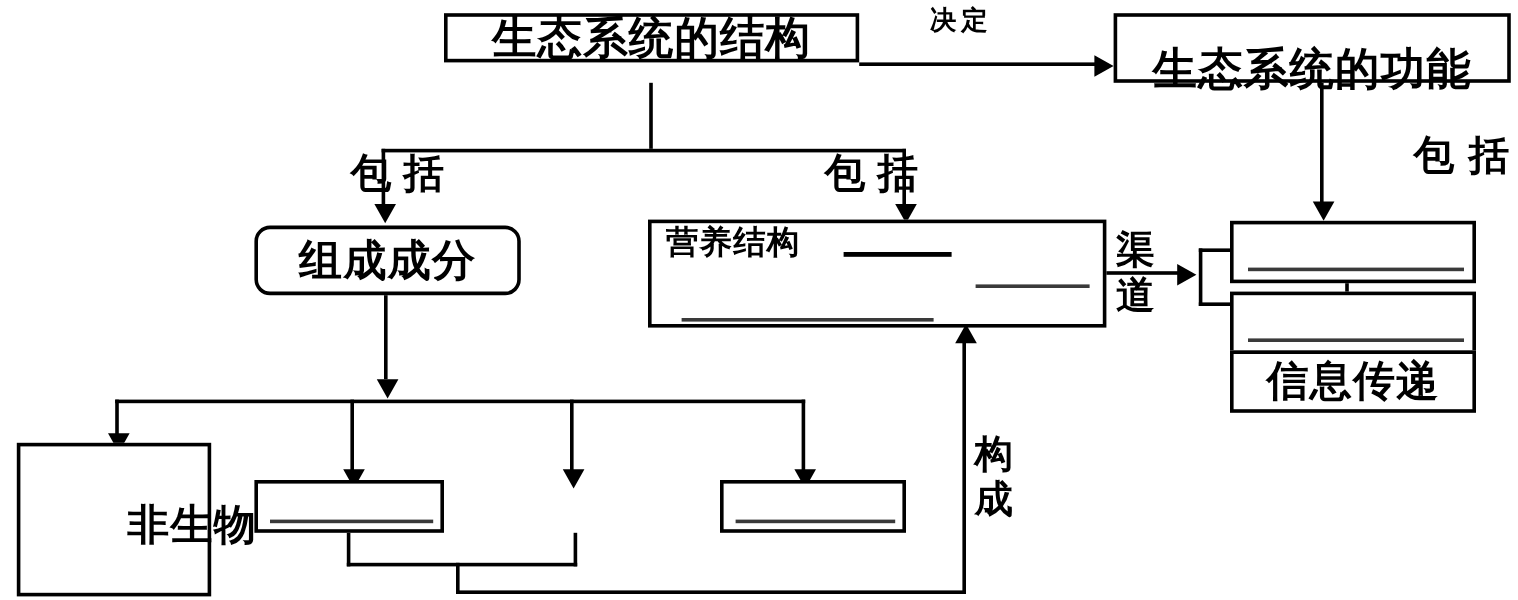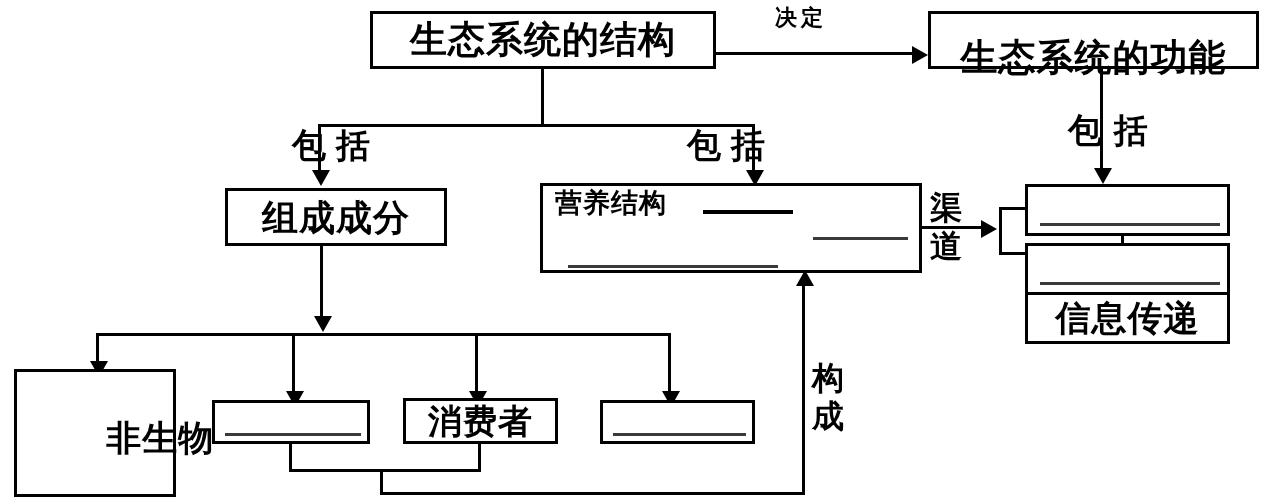--- a/index.html
+++ b/index.html
@@ -29,48 +29,48 @@
 
   
   .blank{position:absolute;height:3px;background:#3a3a3a;}
   .dash{display:inline-block;height:4px;background:#000;vertical-align:middle;}
 </style>
 </head>
 <body>
 
 <div id="stage">
 
-  <div class="box" style="left:370px;top:11px;width:346px;height:58px;">
+  <div class="box" style="left:370px;top:11px;width:346px;height:41px;">
     <span class="txt" style="font-size:37px;">生态系统的结构</span>
   </div>
 
   <div class="box" style="left:928px;top:11px;width:331px;height:58px;">
     <span class="txt" style="font-size:37px;margin-top:36px;">生态系统的功能</span>
   </div>
 
   <div class="ln h" style="left:716px;top:52px;width:197px;"></div>
   <div class="ar ar-r" style="left:912px;top:45.5px;"></div>
   <div class="lbl" style="left:775px;top:6px;font-size:22px;letter-spacing:4px;">决定</div>
 
   <div class="ln v" style="left:1100px;top:69px;height:100px;"></div>
   <div class="ar ar-d" style="left:1094px;top:168px;"></div>
-  <div class="lbl" style="left:1068px;top:113px;font-size:34px;">包 括</div>
+  <div class="lbl" style="left:1178px;top:113px;font-size:34px;">包 括</div>
 
   <div class="ln v" style="left:541px;top:69px;height:55px;"></div>
   <div class="ln h" style="left:318px;top:124px;width:437px;"></div>
 
   <div class="ln v" style="left:318px;top:124px;height:48px;"></div>
   <div class="ar ar-d" style="left:312px;top:170px;"></div>
   <div class="lbl" style="left:292px;top:128px;font-size:34px;letter-spacing:10px;">包括</div>
 
   <div class="ln v" style="left:752px;top:124px;height:48px;"></div>
   <div class="ar ar-d" style="left:746px;top:170px;"></div>
   <div class="lbl" style="left:687px;top:128px;font-size:34px;letter-spacing:10px;">包括</div>
 
-  <div class="box" style="left:225px;top:188px;width:222px;height:58px;">
+  <div class="box" style="left:212px;top:188px;width:222px;height:58px;border-radius:13px;">
     <span class="txt" style="font-size:36px;">组成成分</span>
   </div>
 
   <div class="box" style="left:540px;top:183px;width:382px;height:90px;display:block;">
     <span class="txt" style="position:absolute;left:12px;top:3px;font-size:27px;">营养结构</span>
     <span class="dash" style="position:absolute;left:160px;top:24px;width:90px;"></span>
     <span class="blank" style="left:270px;top:51px;width:95px;"></span>
     <span class="blank" style="left:25px;top:79px;width:210px;"></span>
   </div>
 
@@ -118,23 +118,20 @@
       <span>非生物</span><br>
       <span>的物质</span><br>
       
     </span>
   </div>
 
   <div class="box" style="left:212px;top:400px;width:158px;height:44px;display:block;">
     <span class="blank" style="left:10px;top:30px;width:136px;"></span>
   </div>
 
-  <div class="box" style="left:403px;top:398px;width:155px;height:46px;">
-    <span class="txt" style="font-size:34px;">消费者</span>
-  </div>
 
   <div class="box" style="left:600px;top:400px;width:155px;height:44px;display:block;">
     <span class="blank" style="left:10px;top:30px;width:133px;"></span>
   </div>
 
   <div class="ln v" style="left:289px;top:444px;height:28px;"></div>
   <div class="ln v" style="left:478px;top:444px;height:28px;"></div>
   <div class="ln h" style="left:289px;top:469px;width:192px;"></div>
 
   <div class="ln v" style="left:380px;top:469px;height:26px;"></div>

